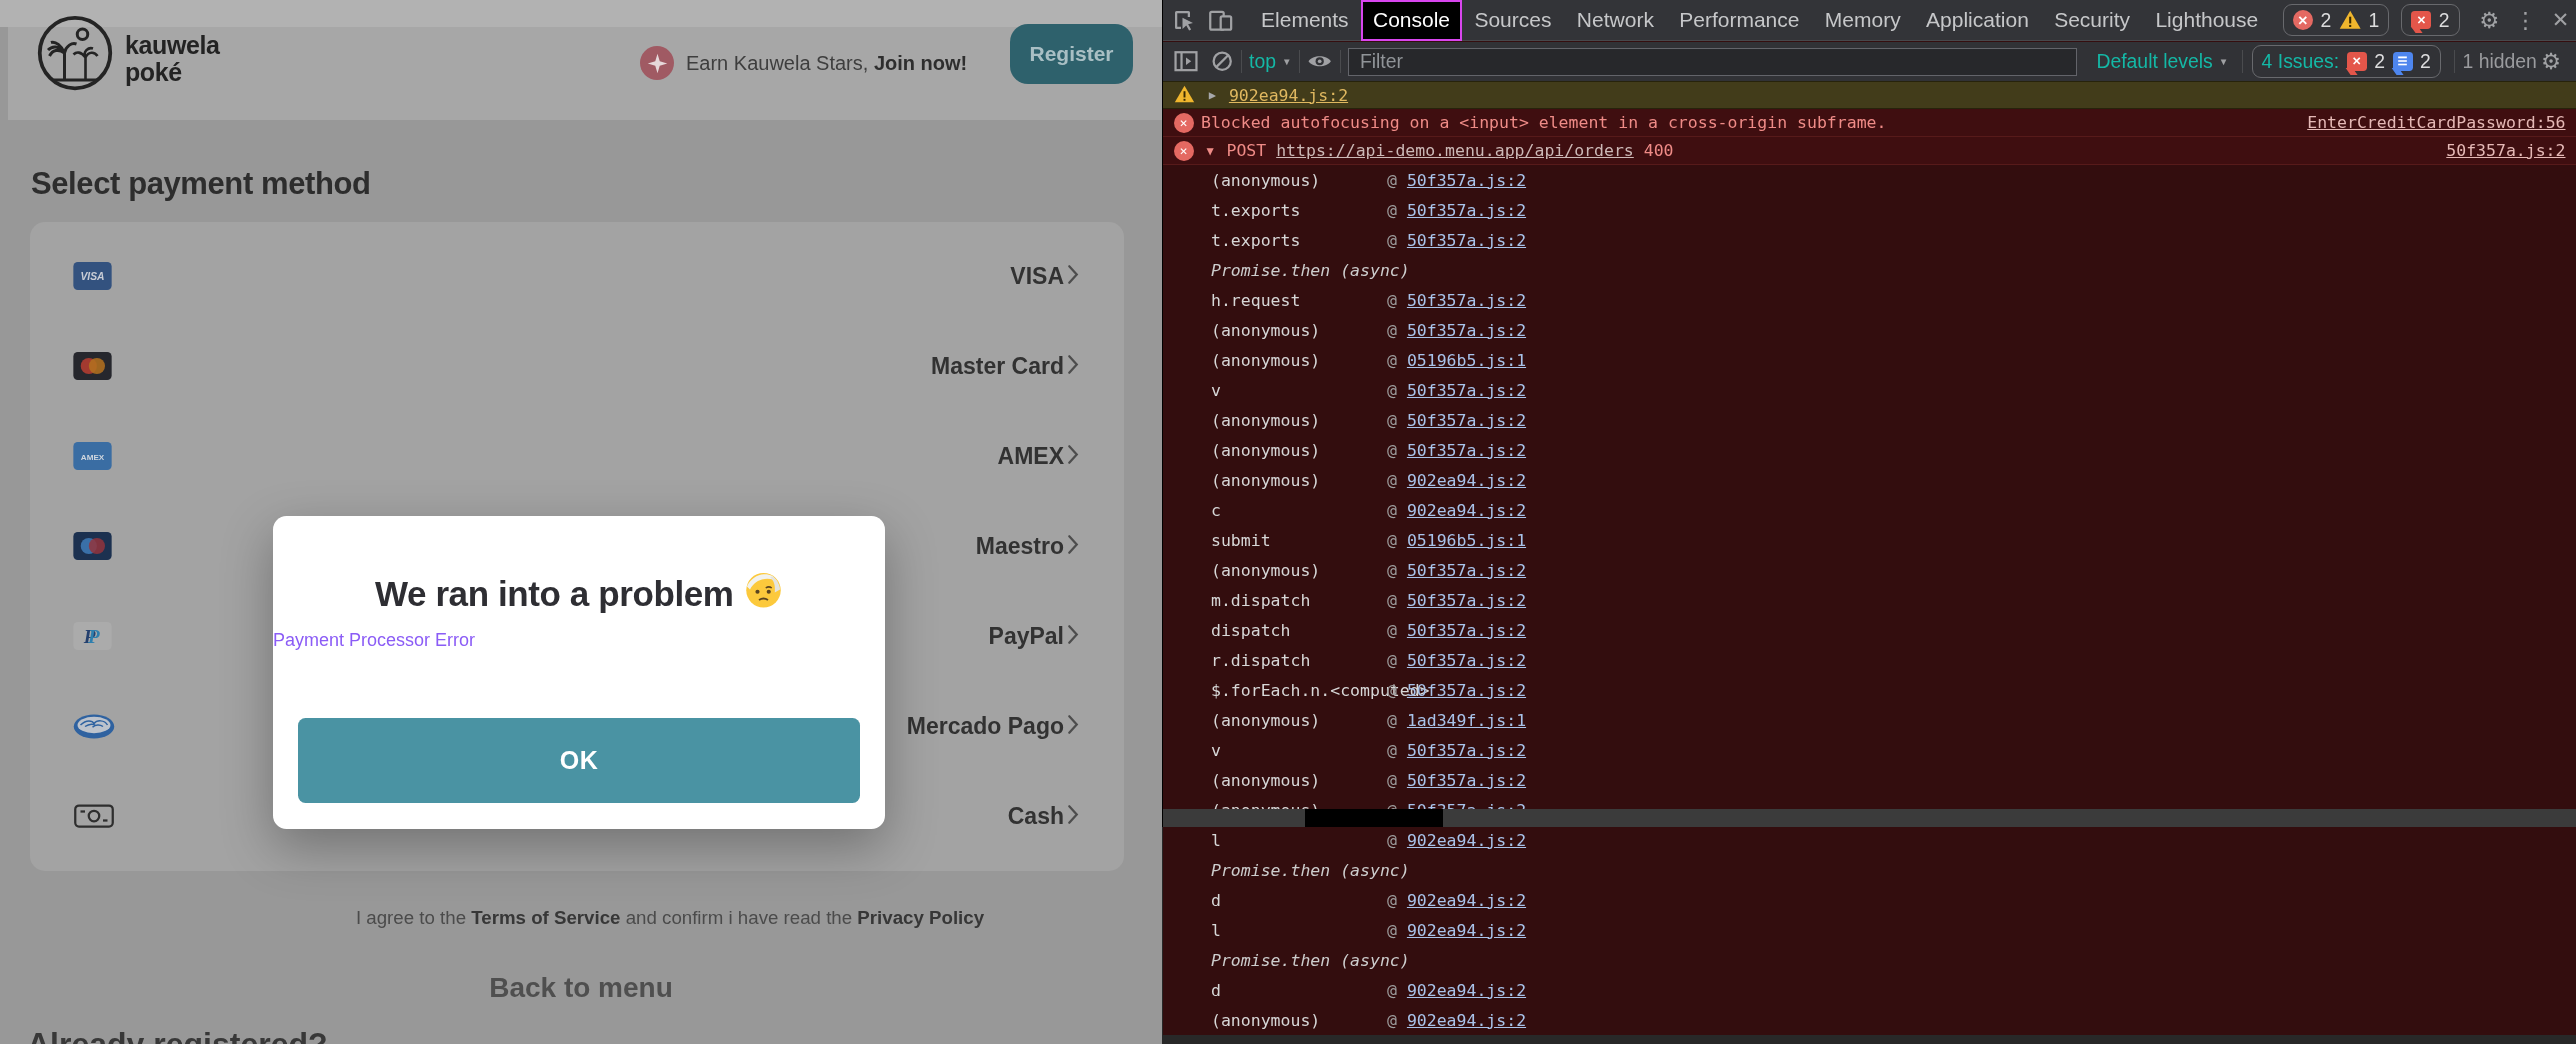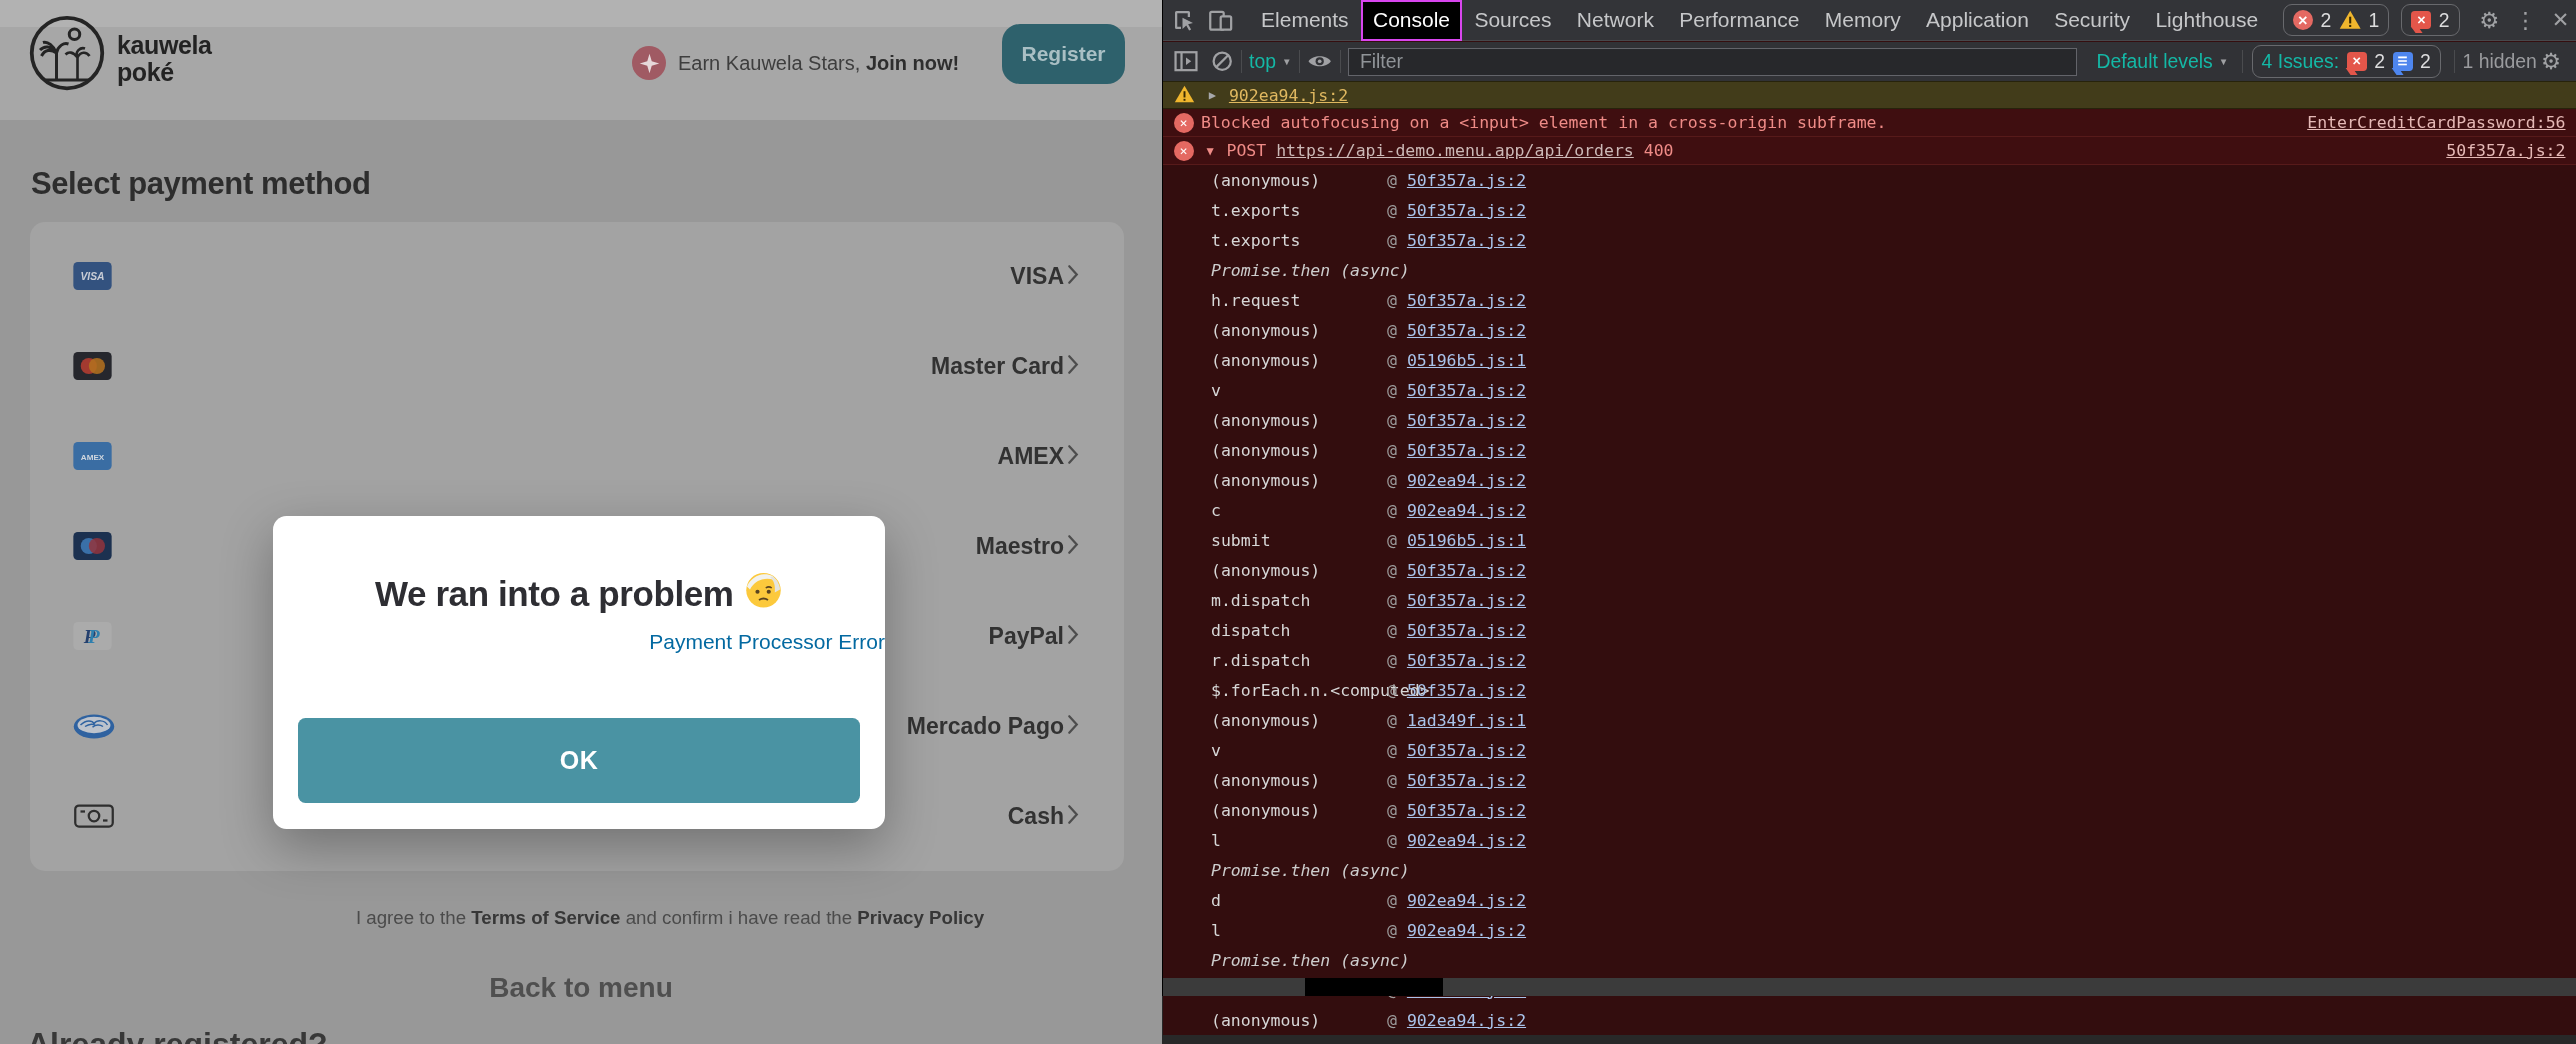--- a/index.html
+++ b/index.html
@@ -4,21 +4,21 @@
 <style>
   * { margin:0; padding:0; box-sizing:border-box; }
   html,body { width:2576px; height:1044px; overflow:hidden; background:#282828;
               font-family:"Liberation Sans", sans-serif; }
   .stage { position:relative; width:2576px; height:1044px; }
 
   
   .page { position:absolute; left:0; top:0; width:1162px; height:1044px;
           background:#989898; overflow:hidden; }
   .topstrip { position:absolute; left:0; top:0; width:100%; height:27px; background:#b2b2b2; }
-  .site-header { position:absolute; left:0; top:27px; width:100%; height:93px; background:#a7a7a7;
+  .site-header { position:absolute; left:8px; top:27px; width:100%; height:93px; background:#a7a7a7;
                  display:flex; align-items:center; }
   .logo-wrap { position:absolute; left:28px; top:-13.5px; width:78px; height:78px; }
   .brand { position:absolute; left:117px; top:4.5px; color:#232323; font-size:25px; font-weight:700;
            line-height:27px; letter-spacing:-0.4px; }
   .loyalty { position:absolute; left:632px; top:10.5px; height:51px; display:flex; align-items:center; gap:12px; }
   .loyalty-badge { width:34px; height:34px; border-radius:50%; background:#a05a63;
                    display:flex; align-items:center; justify-content:center; }
   .loyalty-text { font-size:20px; color:#3e3e3e; }
   .loyalty-text b { color:#2e2e2e; }
   .register-btn { position:absolute; left:1002px; top:-3px; width:123px; height:60px; border-radius:18px;
@@ -39,27 +39,27 @@
   .back-menu { position:absolute; left:0; top:972px; width:1162px; text-align:center; font-size:28px;
                font-weight:600; color:#4f4f4f; }
   .bottom-heading { position:absolute; left:27px; top:1026px; font-size:32px; font-weight:800; color:#383838; }
 
   
   .modal { position:absolute; left:273px; top:516px; width:612px; height:313px; background:#ffffff;
            border-radius:13.5px; box-shadow:0 18px 52px rgba(0,0,0,0.30); z-index:5; }
   .modal-title { position:absolute; left:0; top:54px; width:100%; text-align:center; font-size:35px;
                  font-weight:800; color:#2e2e33; letter-spacing:-0.4px; display:flex;
                  align-items:center; justify-content:center; gap:10.5px; }
-  .modal-sub { position:absolute; left:0; top:114px; width:100%; text-align:right; font-size:21px; color:#0369a1; }
+  .modal-sub { position:absolute; left:0; top:114px; width:100%; text-align:left; font-size:18px; color:#8b5cf6; }
   .ok-btn { position:absolute; left:25px; top:202px; width:562px; height:85px; background:#4a93a3;
             border-radius:7.5px; color:#fff; font-size:25px; font-weight:700;
             display:flex; align-items:center; justify-content:center; letter-spacing:0.4px; }
 
   
-  .devtools { position:absolute; left:1162px; top:0; width:1414px; height:996px; background:#350e0f;
+  .devtools { position:absolute; left:1162px; top:0; width:1414px; height:827px; background:#350e0f;
               border-left:0.7px solid #000;padding-left:28px; }
   .dt-tabbar { position:absolute; left:0; top:0; width:100%; height:41px; background:#333438;
                display:flex; align-items:center; border-bottom:0.7px solid #47484c; }
   .dt-icon { color:#a0a1a4; display:flex; align-items:center; justify-content:center; }
   .dt-sep { width:0.7px; height:22.4px; background:#4a4b4e; margin:0 7.5px; }
   .dt-tab { height:41px; display:flex; align-items:center; padding:0 12.7px; font-size:21px; color:#c6c7c9; }
   .dt-tab.selected { background:#000; color:#fff; border:2px solid #d946ef; padding:0 9.7px; }
   .badge-box { display:flex; align-items:center; gap:7.5px; border:1.5px solid #68696d; border-radius:9px;
                padding:3.7px 9px; margin-left:12px; }
   .err-circle { width:20px; height:20px; border-radius:50%; background:#e46962; color:#fff; font-size:12.7px;

